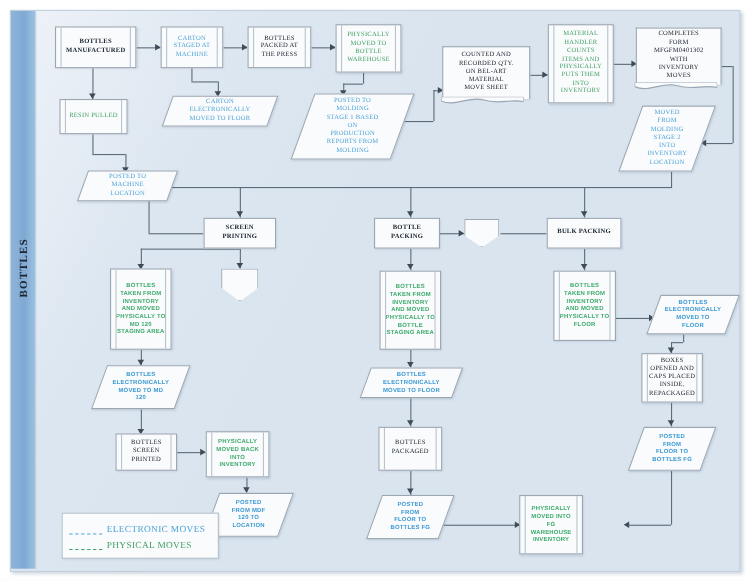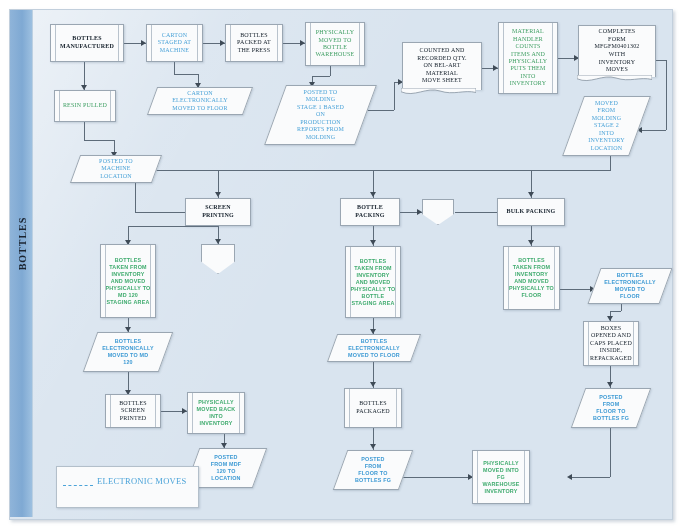--- a/index.html
+++ b/index.html
@@ -460,14 +460,18 @@
 FG
 WAREHOUSE
 INVENTORY</span>
   </div>
 
   <div class="legend">
     <div class="legend-row lg-el">
       <span class="dash"></span>
       <span class="lbl">ELECTRONIC MOVES</span>
     </div>
+    <div class="legend-row lg-ph">
+      <span class="dash"></span>
+      <span class="lbl">PHYSICAL MOVES</span>
+    </div>
   </div>
 </div>
 
 </body></html>

